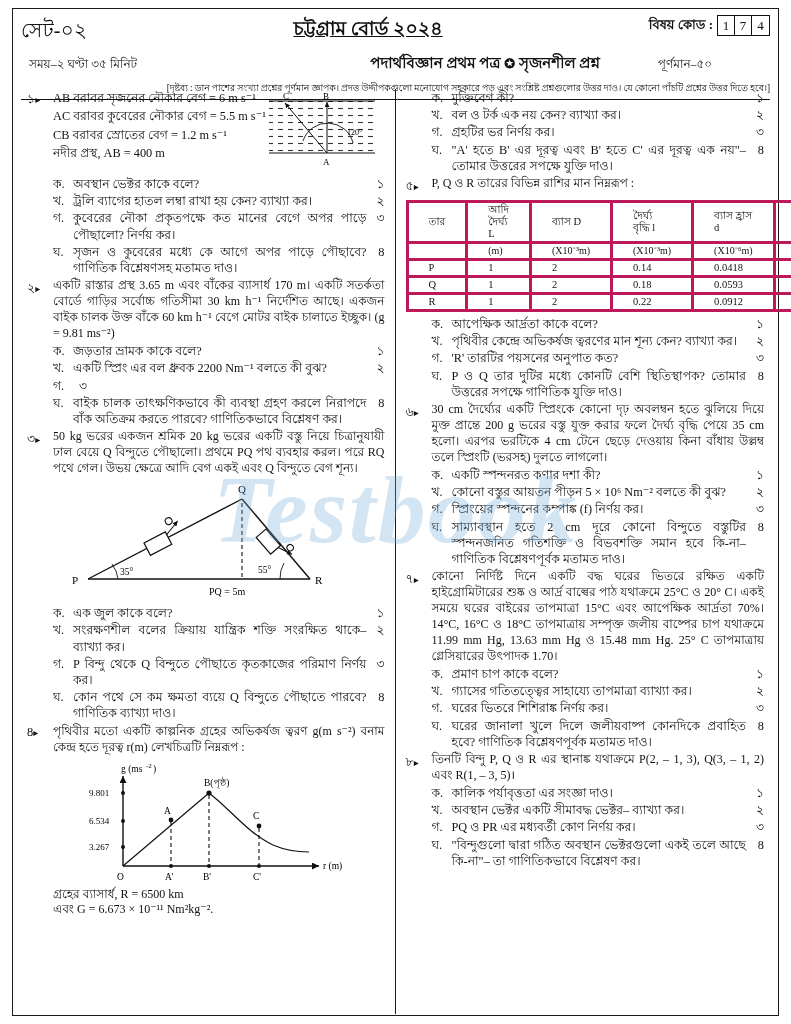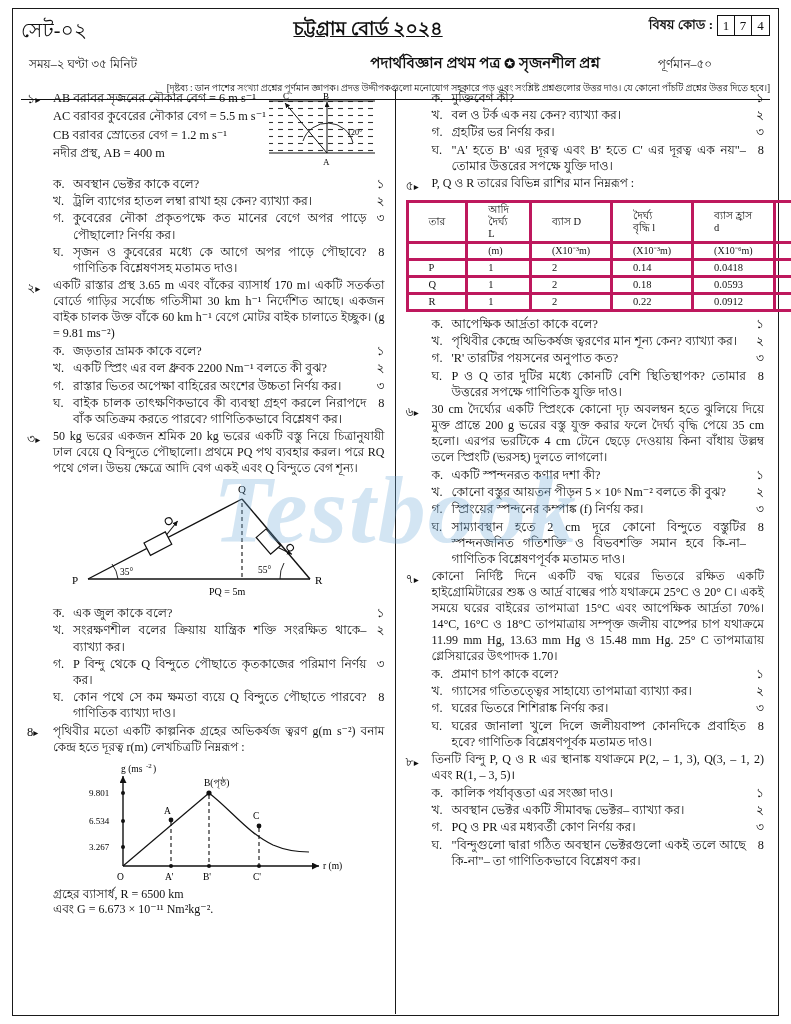--- a/index.html
+++ b/index.html
@@ -230,21 +230,20 @@
               <span class="txt">জড়তার ভ্রামক কাকে বলে?</span>
               <span class="mk">১</span>
             </div>
             <div class="sub">
               <span class="lbl">খ.</span>
               <span class="txt">একটি স্প্রিং এর বল ধ্রুবক 2200 Nm⁻¹ বলতে কী বুঝ?</span>
               <span class="mk">২</span>
             </div>
             <div class="sub">
               <span class="lbl">গ.</span>
-              <span class="txt">রাস্তার ভিতর অপেক্ষা বাহিরের অংশের উচ্চতা নির্ণয় কর।</span>
               <span class="mk">৩</span>
             </div>
             <div class="sub">
               <span class="lbl">ঘ.</span>
               <span class="txt">বাইক চালক তাৎক্ষণিকভাবে কী ব্যবস্থা গ্রহণ করলে নিরাপদে বাঁক অতিক্রম করতে পারবে? গাণিতিকভাবে বিশ্লেষণ কর।</span>
               <span class="mk">8</span>
             </div>
           </div>
         </div>
 

